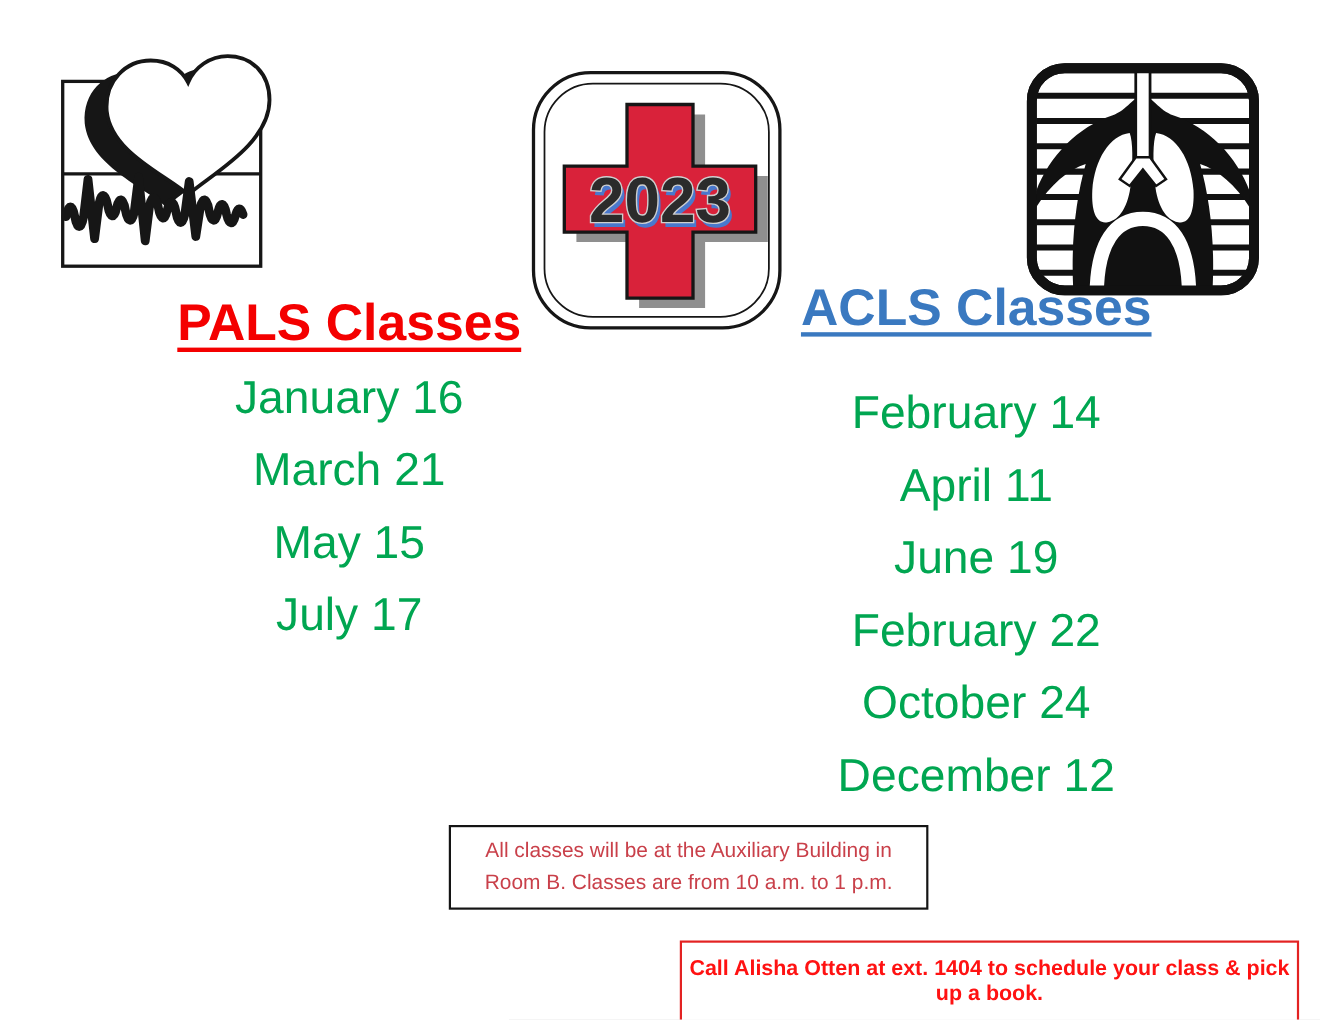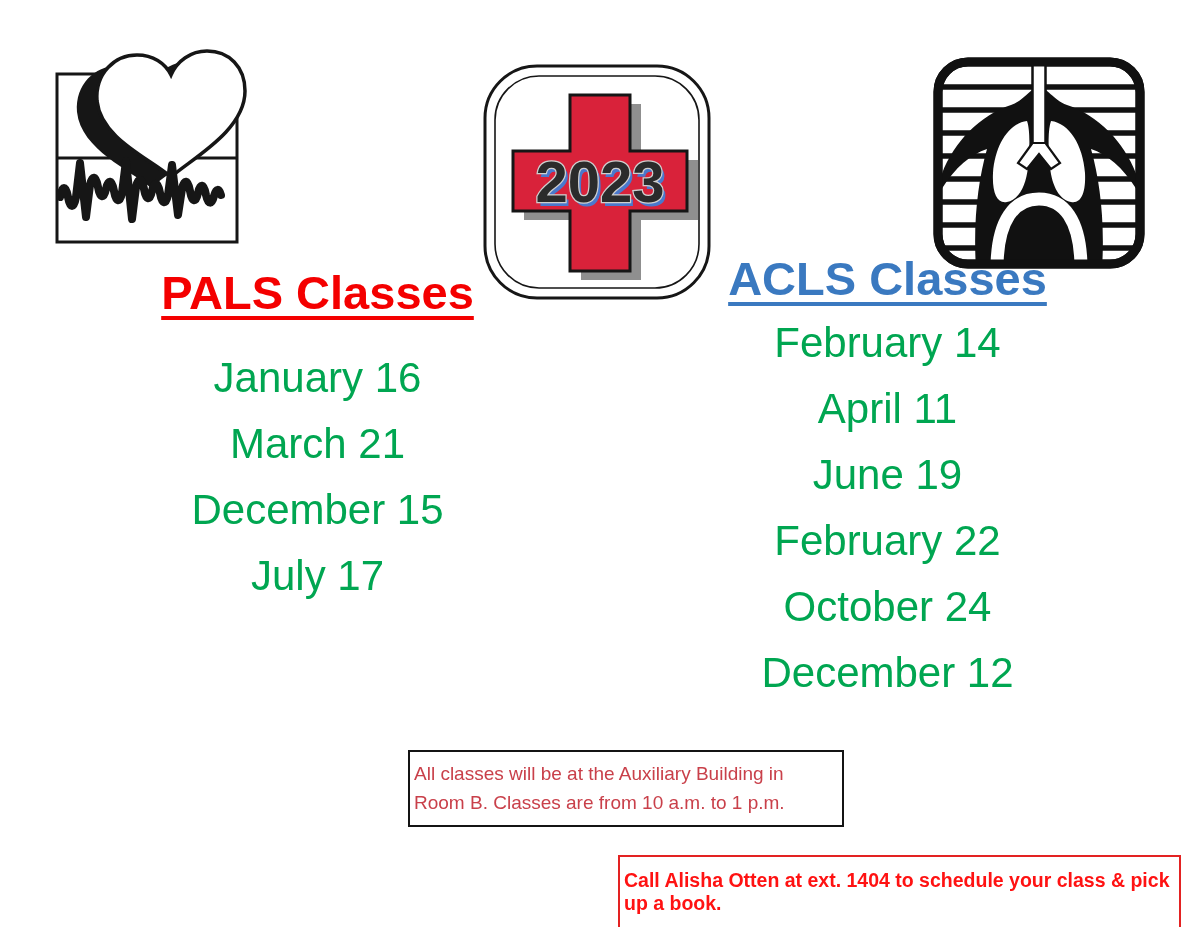--- a/index.html
+++ b/index.html
@@ -20,31 +20,31 @@
   .column-pals{left:95px;top:266px;}
   .column-acls{left:665px;top:252px;}
 
   .class-title{
     font-size:47px;font-weight:bold;line-height:54px;
     text-decoration:underline;
     text-decoration-thickness:4px;
     text-underline-offset:7px;
     white-space:nowrap;
   }
-  .column-pals .class-title{color:var(--pals-red,#f40000);margin-bottom:25px;}
-  .column-acls .class-title{color:var(--acls-blue,#3a79c0);margin-bottom:4px;text-align:center;}
+  .column-pals .class-title{color:var(--pals-red,#f40000);margin-bottom:8px;}
+  .column-acls .class-title{color:var(--acls-blue,#3a79c0);margin-bottom:36px;text-align:center;}
 
   .date-line{
     font-size:42px;line-height:66px;
     color:var(--date-green,#00a651);
     white-space:nowrap;
   }
 
   .note-box{
-    position:absolute;box-sizing:border-box;
+    position:absolute;text-align:center;box-sizing:border-box;
     background:#ffffff;
   }
   .note-location{
     left:408px;top:750px;width:436px;
     border:2.5px solid #141414;
     color:#c9404a;
     font-size:19px;line-height:1.55;
     padding:7px 4px;
   }
   .note-contact{
@@ -115,21 +115,21 @@
         <path d="M99.5,86 L85,106 L94,112 L106,97 L118,112 L127,106 L112.5,86 Z" fill="#ffffff" stroke="#111111" stroke-width="2.2"></path>
       </g>
       <rect x="5" y="5" width="202" height="202" rx="30" fill="none" stroke="#111111" stroke-width="9"></rect>
     </svg>
   </div>
 
   <div class="column column-pals">
     <div class="class-title">PALS Classes</div>
     <div class="date-line">January 16</div>
     <div class="date-line">March 21</div>
-    <div class="date-line">December 15</div>
+    <div class="date-line">May 15</div>
     <div class="date-line">July 17</div>
   </div>
 
   <div class="column column-acls">
     <div class="class-title">ACLS Classes</div>
     <div class="date-line">February 14</div>
     <div class="date-line">April 11</div>
     <div class="date-line">June 19</div>
     <div class="date-line">February 22</div>
     <div class="date-line">October 24</div>

